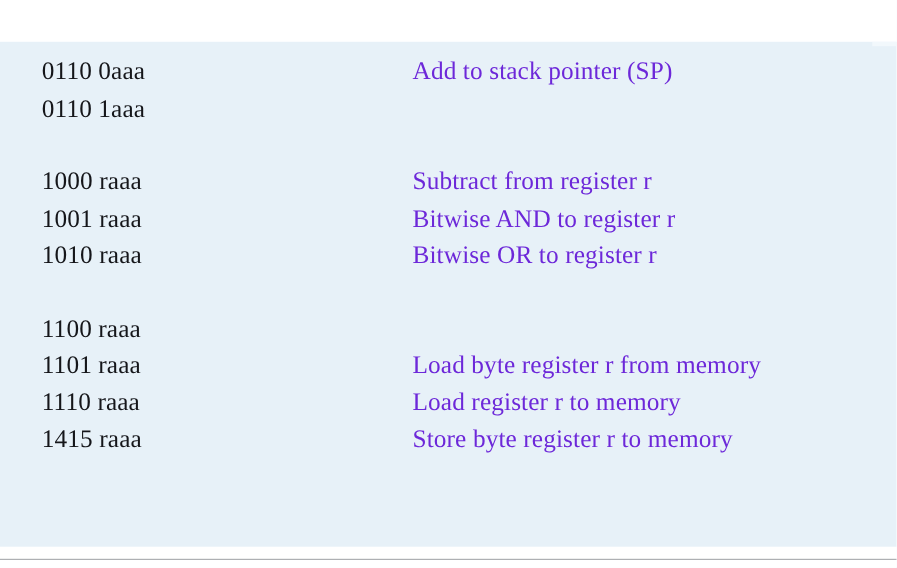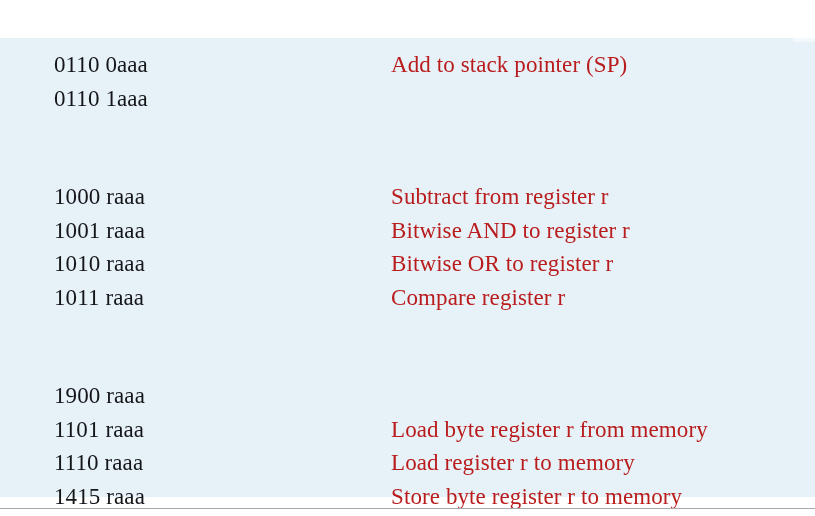--- a/index.html
+++ b/index.html
@@ -44,21 +44,21 @@
 
   #opcode-table {
     position: absolute;
     left: 0;
     top: 0;
     width: 815px;
   }
 
   .group {
     margin: 0;
-    padding: 16px;
+    padding: 0;
   }
   .group-gap {
     height: 33px;
   }
 
   .row {
     position: relative;
     height: 33.5px;
     line-height: 33.5px;
     white-space: nowrap;
@@ -71,21 +71,21 @@
     font-size: 23px;
     color: #15161a;
     letter-spacing: 0.1px;
   }
 
   .desc {
     position: absolute;
     left: 375px;
     top: 0;
     font-size: 23px;
-    color: #b91c1c;
+    color: #6d28d9;
     letter-spacing: 0.1px;
   }
 
   #group-1 { padding-top: 10px; }
 
   #bottom-rule {
     position: absolute;
     left: 0;
     top: 508px;
     width: 815px;
@@ -121,31 +121,27 @@
           <span class="desc">Subtract from register r</span>
         </div>
         <div class="row">
           <span class="code">1001 raaa</span>
           <span class="desc">Bitwise AND to register r</span>
         </div>
         <div class="row">
           <span class="code">1010 raaa</span>
           <span class="desc">Bitwise OR to register r</span>
         </div>
-        <div class="row">
-          <span class="code">1011 raaa</span>
-          <span class="desc">Compare register r</span>
-        </div>
       </div>
 
       <div class="group-gap"></div>
 
       <div class="group" id="group-3">
         <div class="row">
-          <span class="code">1900 raaa</span>
+          <span class="code">1100 raaa</span>
         </div>
         <div class="row">
           <span class="code">1101 raaa</span>
           <span class="desc">Load byte register r from memory</span>
         </div>
         <div class="row">
           <span class="code">1110 raaa</span>
           <span class="desc">Load register r to memory</span>
         </div>
         <div class="row">

